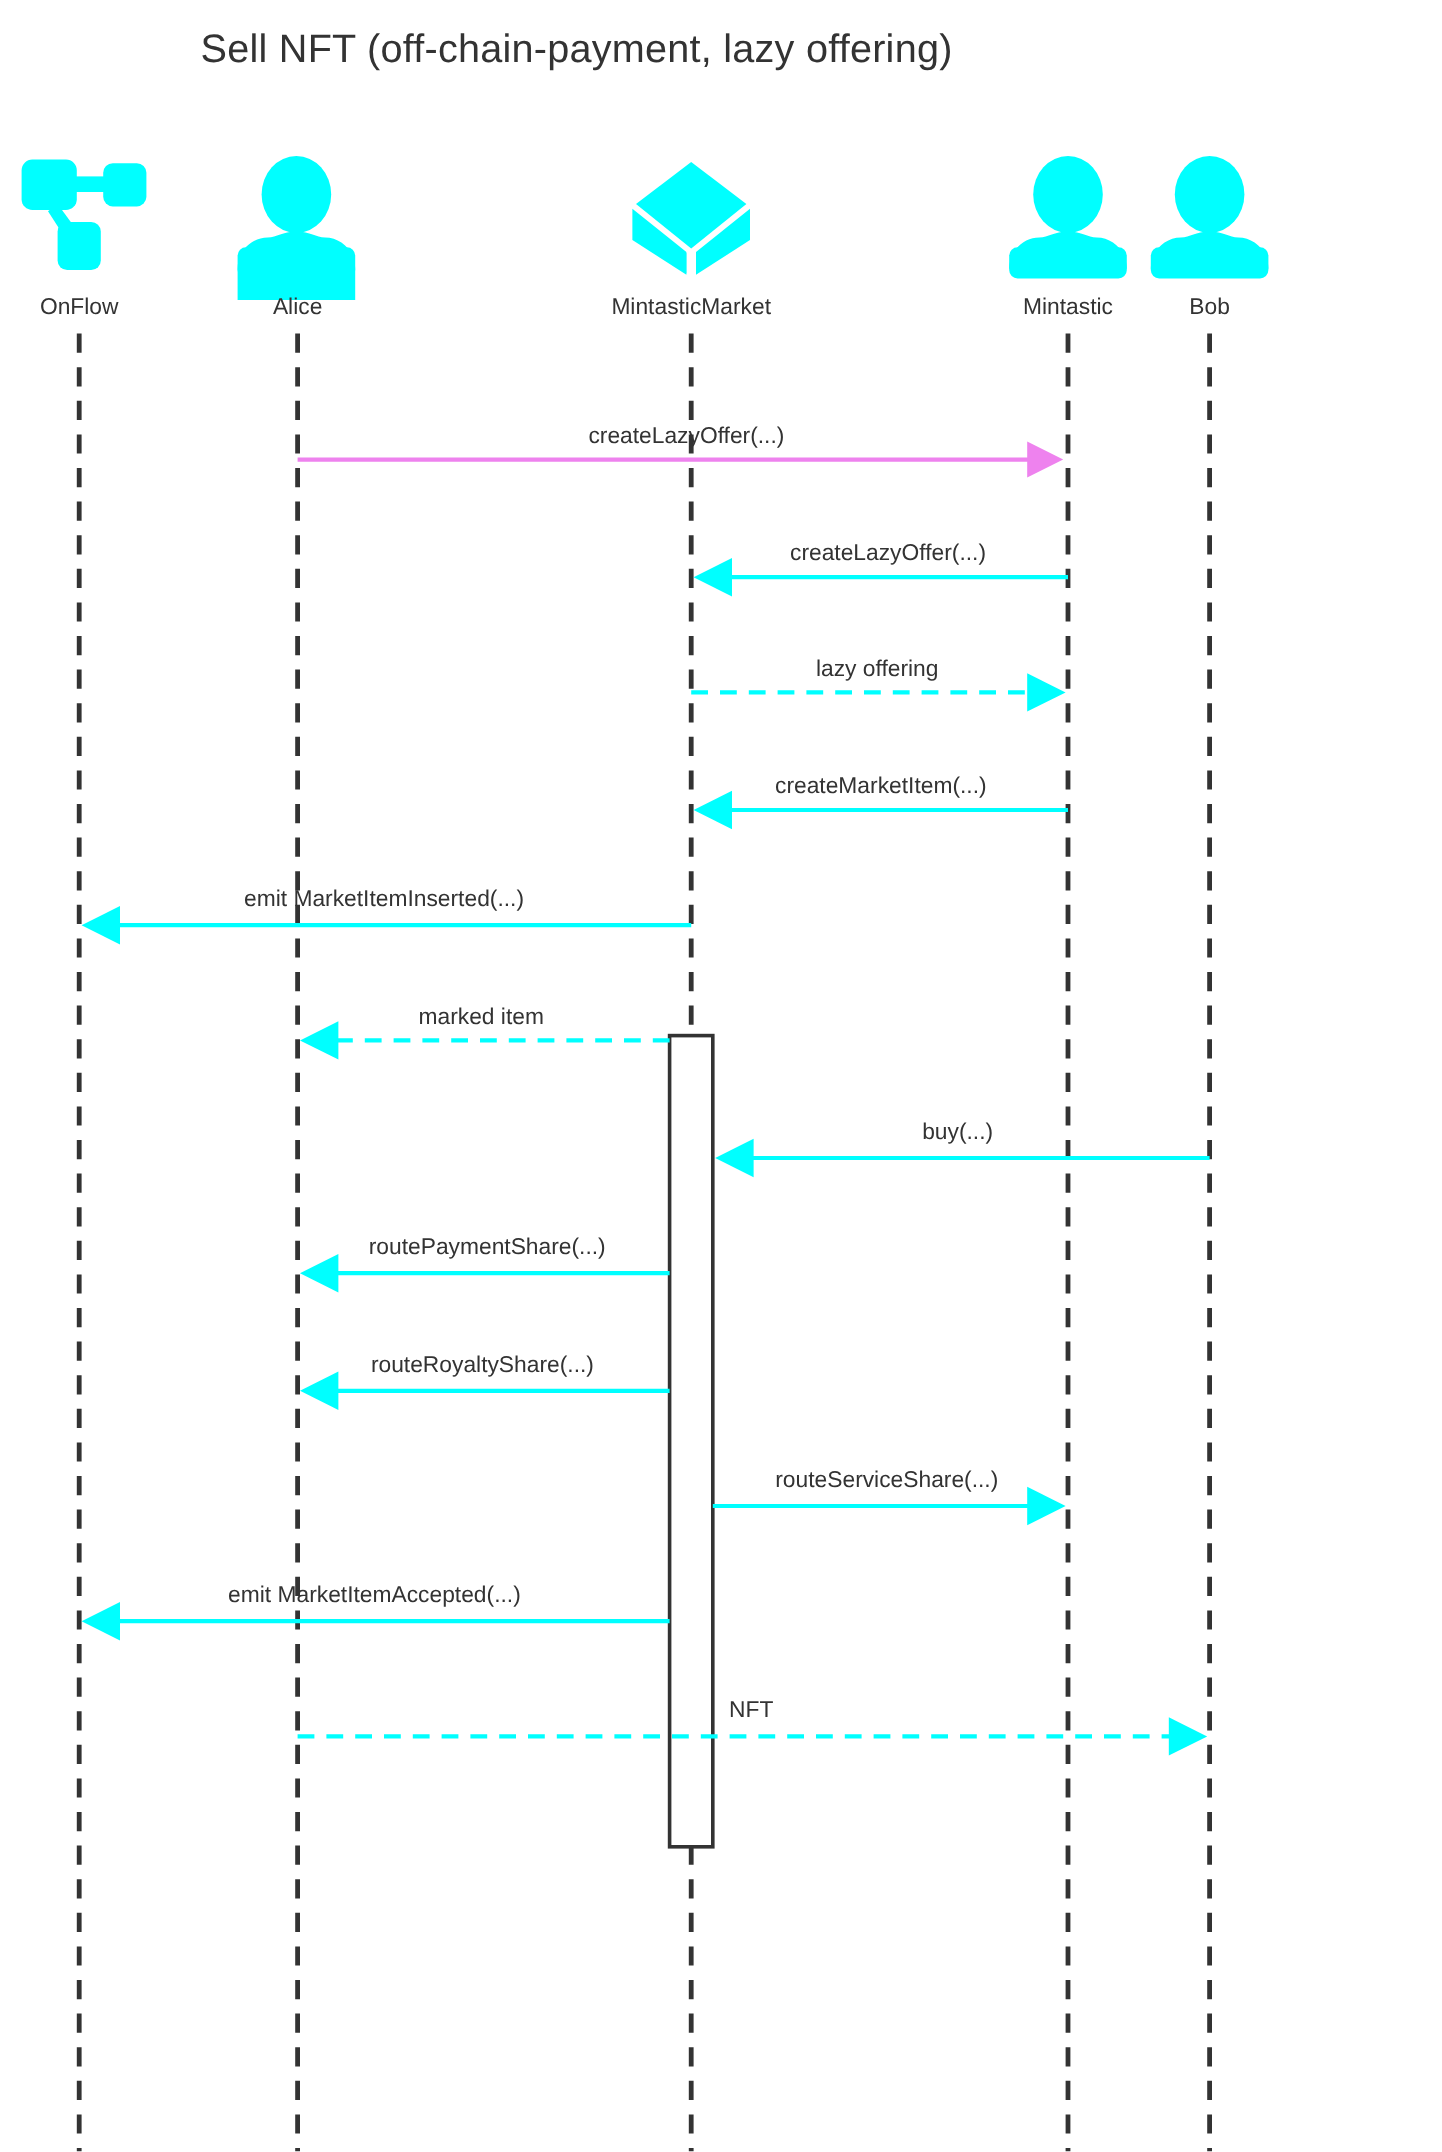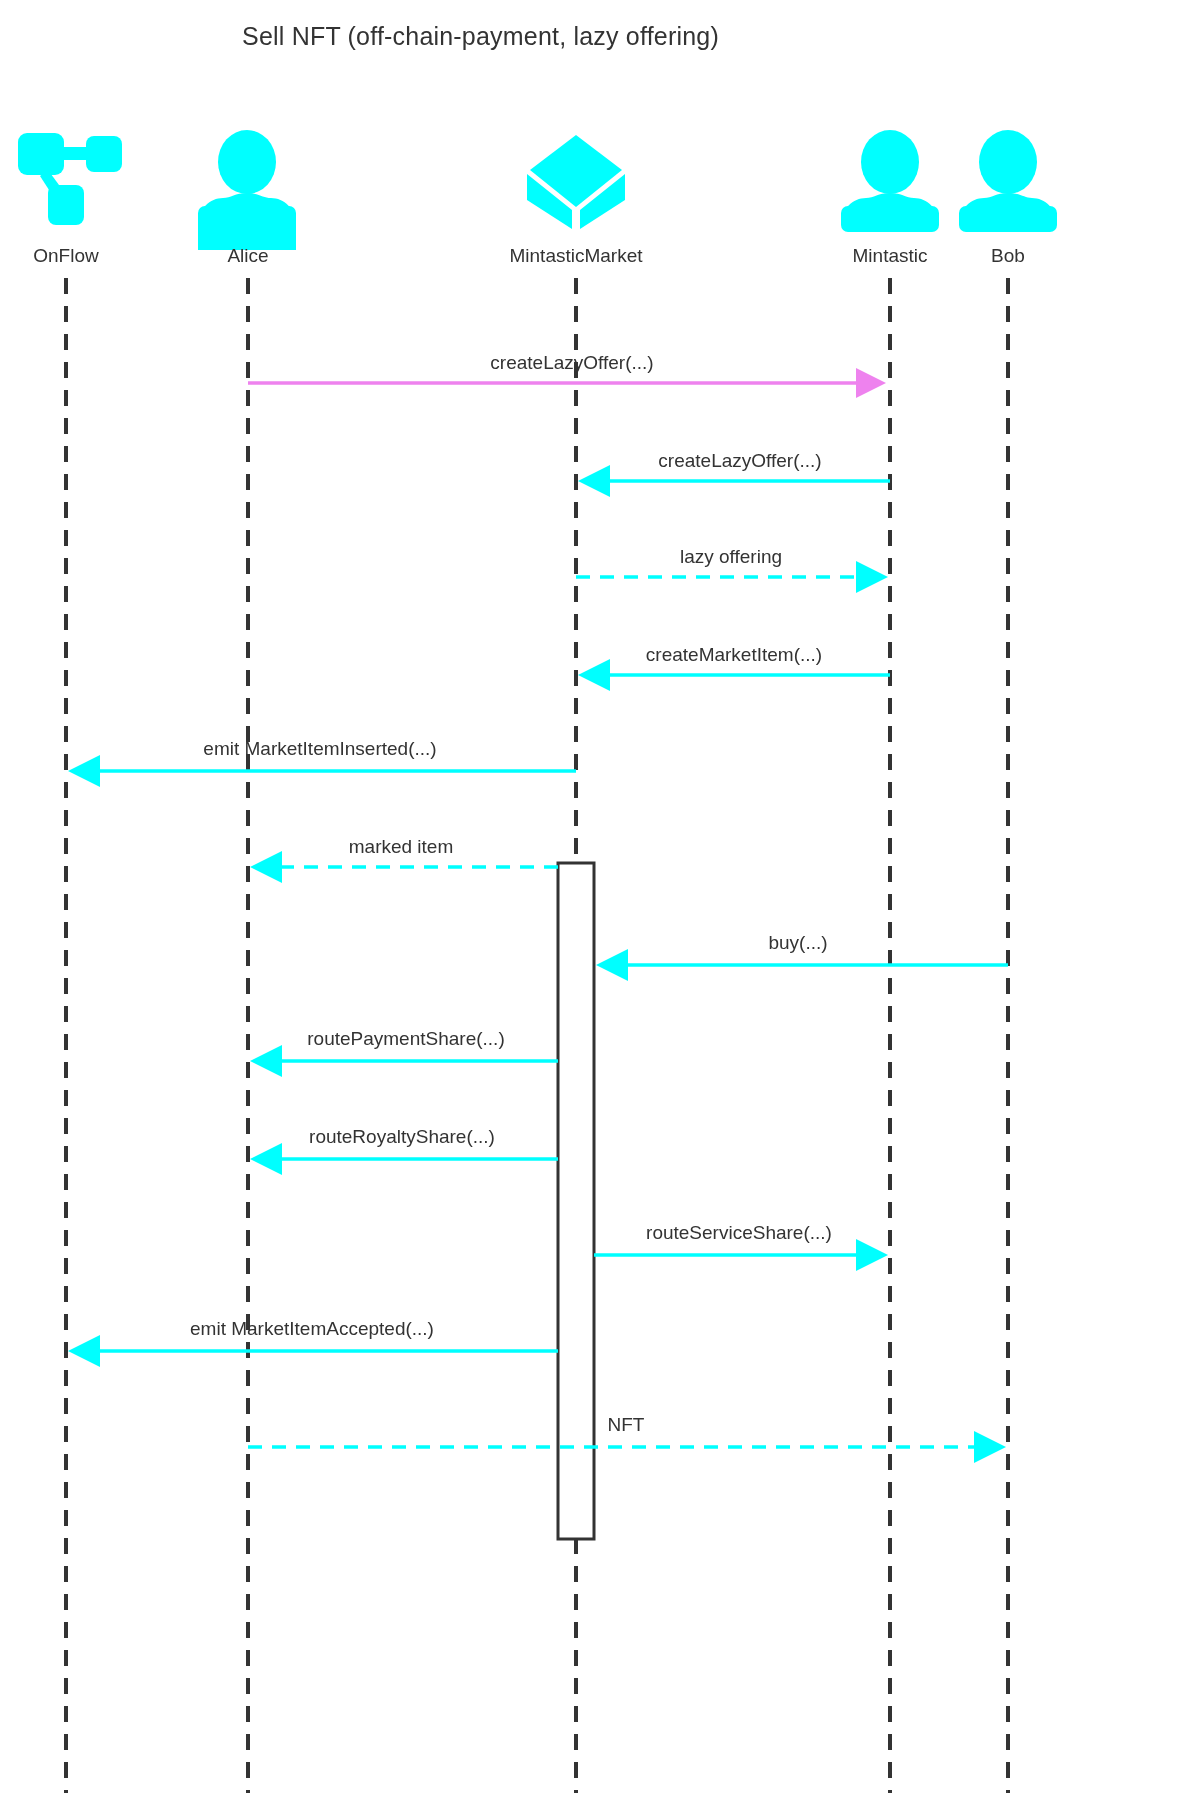--- a/index.html
+++ b/index.html
@@ -6,21 +6,21 @@
   body{
     width:1202px;height:1793px;
     background:#ffffff;
     font-family:"Liberation Sans","DejaVu Sans",sans-serif;
     overflow:hidden;
     position:relative;
   }
   #diagram-title{
     position:absolute;left:0;top:22px;width:961px;
     text-align:center;
-    font-size:25px;
+    font-size:33px;
     color:#333333;
     font-weight:400;
     letter-spacing:.2px;
   }
   #svg-root{position:absolute;left:0;top:0;width:1202px;height:1793px;}
   .msg-label{
     font-family:"Liberation Sans","DejaVu Sans",sans-serif;
     font-size:19px;
     fill:#333333;
   }

